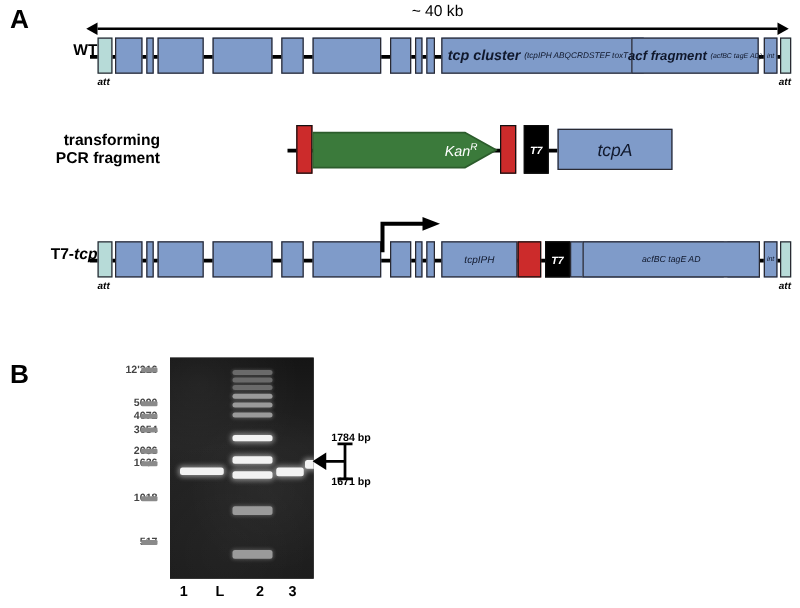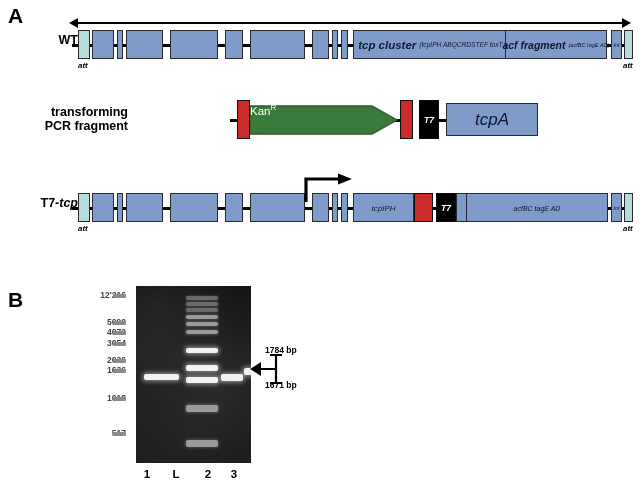--- a/index.html
+++ b/index.html
@@ -91,23 +91,24 @@
     font-size: 8px;
     font-style: italic;
     font-weight: bold;
     color: #000;
     font-family: "Liberation Sans", sans-serif;
   }
 
   
   #kan-arrow { position: absolute; left: 250px; top: 104px; width: 148px; height: 32px; }
   #kan-label {
-    position: absolute; left: 250px; top: 103px; width: 132px;
-    text-align: left; font-size: 11.5px; color: #fff; font-weight: normal;
-    font-family: "Liberation Sans", sans-serif;
+    position: absolute; left: 250px; top: 113px; width: 132px;
+    text-align: right; font-size: 11.5px; color: #fff; font-weight: normal;
+    font-family: "Liberation Sans", sans-serif;
+    font-style: italic;
   }
   #kan-label sup { font-size: 8px; }
 
   
   #promoter { position: absolute; left: 300px; top: 172px; width: 54px; height: 30px; }
 
   
   #panel-b { position: absolute; left: 0; top: 276px; width: 640px; height: 210px; }
   #gel {
     position: absolute; left: 136px; top: 10px; width: 115px; height: 177px;
@@ -162,20 +163,21 @@
     font-family: "Liberation Sans", sans-serif;
   }
 </style>
 </head>
 <body>
 
 <div id="panel-a">
 
   <div class="panel-label" id="panel-a-label">A</div>
 
+  <div id="scale-text">~ 40 kb</div>
   <div id="scale-bar"></div>
 
   <div class="row-label" id="wt-label">WT</div>
   <div class="backbone" style="left:72px; top:44px; width:556px;"></div>
 
   <div class="gbox att" style="left:78px;  top:30px; width:12px; height:29px;"></div>
   <div class="gbox" style="left:92px;  top:30px; width:22px; height:29px;"></div>
   <div class="gbox" style="left:117px; top:30px; width:6px;  height:29px;"></div>
   <div class="gbox" style="left:126px; top:30px; width:37px; height:29px;"></div>
   <div class="gbox" style="left:170px; top:30px; width:48px; height:29px;"></div>
@@ -221,21 +223,21 @@
   <svg id="kan-arrow" viewBox="0 0 148 32" preserveAspectRatio="none">
     <polygon points="0,2 122,2 147,16 122,30 0,30" fill="#3b7a3b" stroke="#2c5c2c" stroke-width="1.4"></polygon>
   </svg>
   <div id="kan-label"><span>Kan</span><sup>R</sup></div>
 
   <div class="gbox red" style="left:400px; top:100px; width:13px; height:39px;"></div>
   <div class="gbox black" style="left:419px; top:100px; width:20px; height:39px;">
     <div class="lbl t7">T7</div>
   </div>
   <div class="gbox" style="left:446px; top:103px; width:92px; height:33px;">
-    <div class="lbl md" style="font-size:17px;font-style:italic;">tcpA</div>
+    <div class="lbl md" style="font-size:14px;font-style:italic;">tcpA</div>
   </div>
 
   <div class="row-label" id="t7tcp-label">
     <span>T7-</span><span class="ital">tcp</span>
   </div>
   <div class="backbone" style="left:72px; top:207px; width:556px;"></div>
 
   <div class="gbox att" style="left:78px;  top:193px; width:12px; height:29px;"></div>
   <div class="gbox" style="left:92px;  top:193px; width:22px; height:29px;"></div>
   <div class="gbox" style="left:117px; top:193px; width:6px;  height:29px;"></div>

